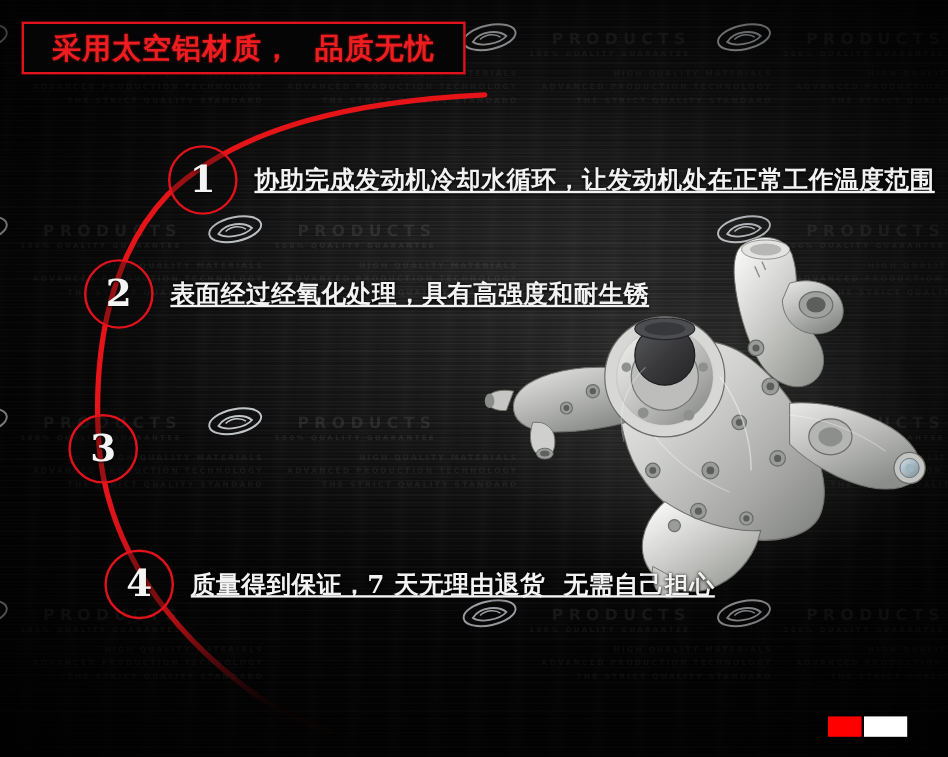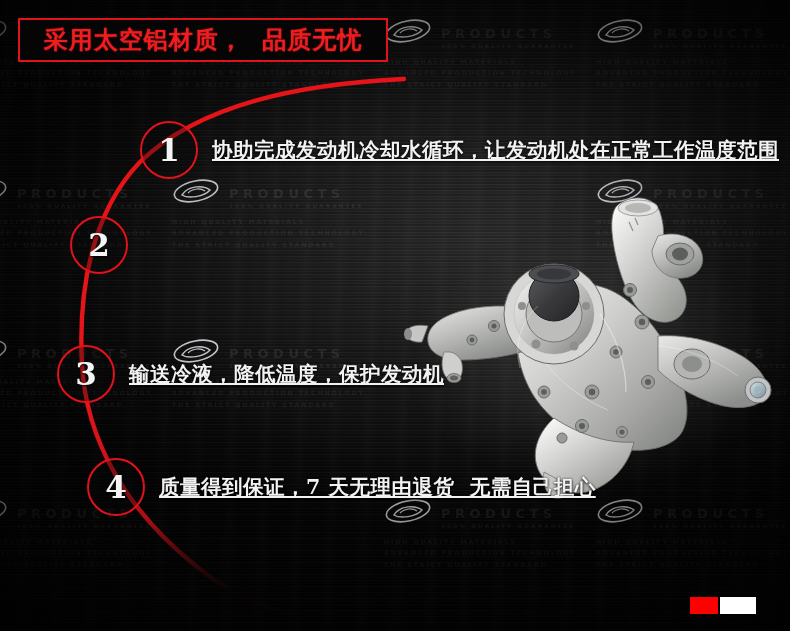--- a/index.html
+++ b/index.html
@@ -7,20 +7,21 @@
     padding: 0;
     background: #000;
   }
   #stage {
     position: relative;
     width: 790px;
     height: 631px;
     overflow: hidden;
     background: #0a0a0a;
     font-family: "DejaVu Sans", "Liberation Sans", sans-serif;
+    text-align: right;
     -webkit-font-smoothing: antialiased;
   }
 
   
   .bg-base {
     position: absolute; inset: 0;
     background:
       radial-gradient(ellipse 520px 300px at 62% 38%, #2e2e2e 0%, #1a1a1a 45%, #0b0b0b 78%, #050505 100%),
       linear-gradient(180deg, #121212 0%, #0d0d0d 40%, #090909 100%);
   }
@@ -600,27 +601,27 @@
     <div class="badge">
       <span class="badge-num">1</span>
     </div>
     <div class="feature-text">协助完成发动机冷却水循环，让发动机处在正常工作温度范围</div>
   </div>
 
   <div class="feature" style="left:70px; top:216px;">
     <div class="badge">
       <span class="badge-num">2</span>
     </div>
+    <div class="feature-text">表面经过经氧化处理，具有高强度和耐生锈</div>
   </div>
 
   <div class="feature" style="left:57px; top:345px;">
     <div class="badge">
       <span class="badge-num">3</span>
     </div>
-    <div class="feature-text">输送冷液，降低温度，保护发动机</div>
   </div>
 
   <div class="feature" style="left:87px; top:458px;">
     <div class="badge">
       <span class="badge-num">4</span>
     </div>
     <div class="feature-text">质量得到保证，7 天无理由退货  无需自己担心</div>
   </div>
 
   <div class="chips">

